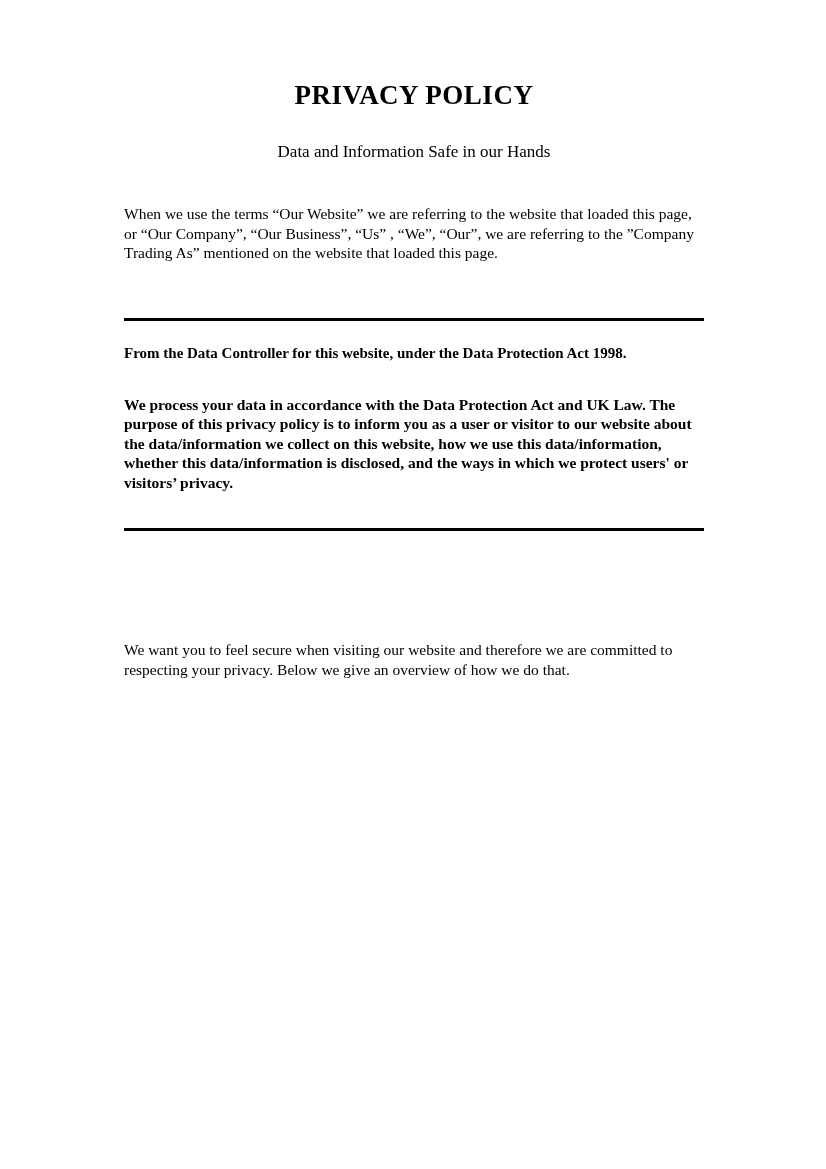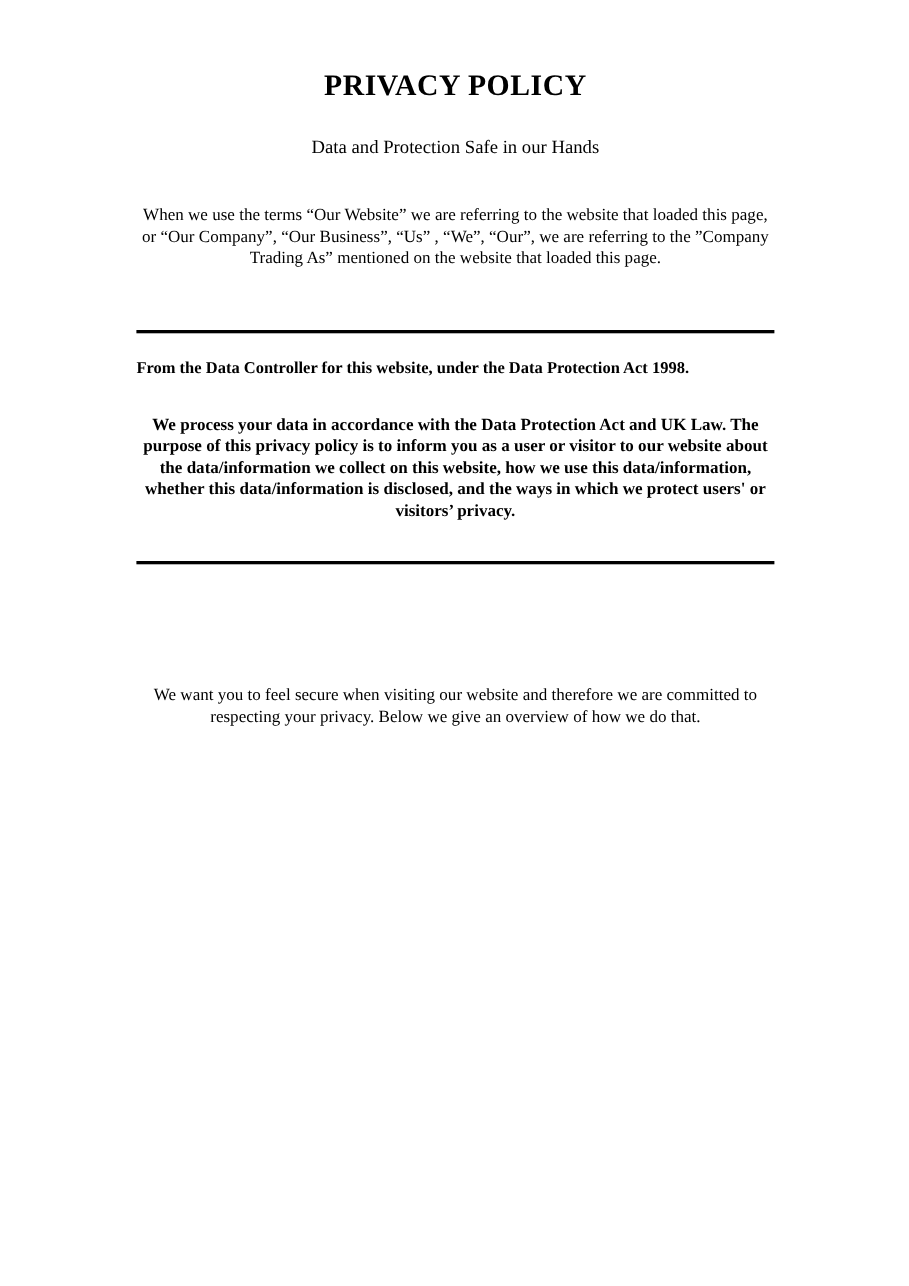--- a/index.html
+++ b/index.html
@@ -11,21 +11,21 @@
     width: 826px;
     height: 1169px;
     position: relative;
     font-family: "Liberation Serif", "DejaVu Serif", serif;
     color: #000000;
     -webkit-font-smoothing: antialiased;
   }
   .page {
     width: 580px;
     margin-left: 124px;
-    padding-top: 62px;
+    padding-top: 80px;
   }
   .page * {
     margin: 0;
     padding: 0;
   }
   .doc-title {
     font-size: 27px;
     font-weight: bold;
     text-align: center;
     line-height: 31px;
@@ -34,21 +34,21 @@
   .doc-subtitle {
     margin-top: 29px;
     font-size: 17px;
     font-weight: normal;
     text-align: center;
     line-height: 24px;
   }
   .body-text {
     font-size: 15.5px;
     line-height: 19.5px;
-    text-align: center;
+    text-align: left;
   }
   .intro-para {
     margin-top: 40px;
   }
   .rule {
     border: none;
     height: 3px;
     background: #000000;
     width: 100%;
   }
@@ -72,21 +72,21 @@
     margin-top: 109px;
   }
 </style>
 </head>
 <body>
 
 <div class="page">
 
   <h1 class="doc-title">PRIVACY POLICY</h1>
 
-  <h2 class="doc-subtitle">Data and Protection Safe in our Hands</h2>
+  <h2 class="doc-subtitle">Data and Information Safe in our Hands</h2>
 
   <p class="body-text intro-para">When we use the terms “Our Website” we are referring to the website that loaded this page, or “Our Company”, “Our Business”, “Us” , “We”, “Our”, we are referring to the ”Company Trading As” mentioned on the website that loaded this page.</p>
 
   <hr class="rule rule-1">
 
   <p class="section-heading">From the Data Controller for this website, under the Data Protection Act 1998.</p>
 
   <p class="body-text bold-para">We process your data in accordance with the Data Protection Act and UK Law. The purpose of this privacy policy is to inform you as a user or visitor to our website about the data/information we collect on this website, how we use this data/information, whether this data/information is disclosed, and the ways in which we protect users' or visitors’ privacy.</p>
 
   <hr class="rule rule-2">

